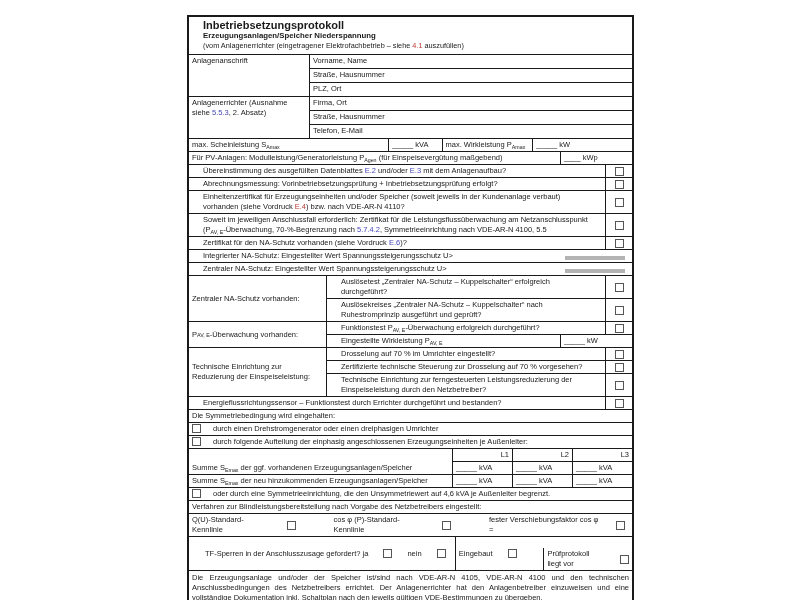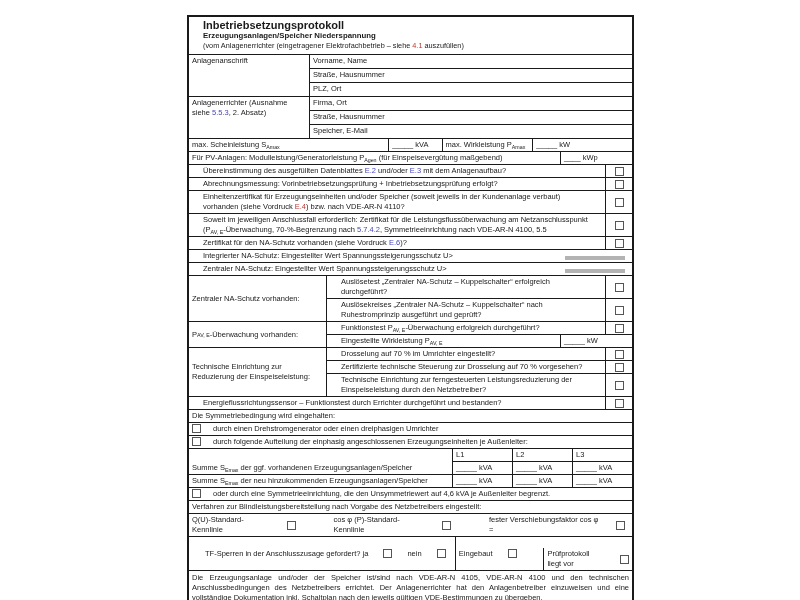--- a/index.html
+++ b/index.html
@@ -32,21 +32,21 @@
   .grow{display:flex;align-items:stretch;}
   .glabel{flex:0 0 138px;border-right:1px solid var(--border,#1a1a1a);padding:1px 3px;display:flex;align-items:center;box-sizing:border-box;}
   .gcells{flex:1;display:flex;flex-direction:column;}
   .gcell{display:flex;flex:1;align-items:stretch;}
   .gcell + .gcell{border-top:1px solid var(--border,#1a1a1a);}
   .unitcol{flex:0 0 72px;border-left:1px solid var(--border,#1a1a1a);padding:1px 3px;box-sizing:border-box;}
   .cbtextrow{display:flex;align-items:flex-start;padding:1px 3px;gap:12px;}
   .trow{display:flex;align-items:stretch;}
   .tlabel{flex:1;padding:1px 3px;}
   .tcell{flex:0 0 60px;border-left:1px solid var(--border,#1a1a1a);padding:1px 3px;box-sizing:border-box;}
-  .th{text-align:left;font-weight:normal;border-bottom:1px solid var(--border,#1a1a1a);}
+  .th{text-align:right;font-weight:normal;border-bottom:1px solid var(--border,#1a1a1a);}
   .fullline{border-top:1px solid var(--border,#1a1a1a);}
   .inlineopts{display:flex;align-items:center;padding:1px 3px;gap:15px;}
   .gap{width:8px;}
   .pushright{margin-left:auto;margin-right:4px;}
   .decl{padding:2px 3px;text-align:justify;}
   .sigrow{display:flex;min-height:42px;align-items:stretch;}
   .sigcell{display:flex;flex-direction:column;justify-content:flex-end;padding:1px 3px;box-sizing:border-box;}
   .sig1{flex:0 0 41%;}
   .sig2{flex:0 0 33%;border-left:1px solid var(--border,#1a1a1a);}
   .sig3{flex:1;border-left:1px solid var(--border,#1a1a1a);}
@@ -69,21 +69,21 @@
       <div class="field">Straße, Hausnummer</div>
       <div class="field">PLZ, Ort</div>
     </div>
   </div>
 
   <div class="blockrow bb">
     <div class="blklbl"><span>Anlagenerrichter (Ausnahme siehe </span><a class="lb">5.5.3</a><span>, 2. Absatz)</span></div>
     <div class="fields">
       <div class="field">Firma, Ort</div>
       <div class="field">Straße, Hausnummer</div>
-      <div class="field">Speicher, E-Mail</div>
+      <div class="field">Telefon, E-Mail</div>
     </div>
   </div>
 
   <div class="flexrow bb">
     <div class="cell" style="flex:0 0 45%;"><span>max. Scheinleistung S</span><sub>Amax</sub></div>
     <div class="cell vline" style="flex:0 0 12%;"><span>_____</span> <span>kVA</span></div>
     <div class="cell vline" style="flex:0 0 20.5%;"><span>max. Wirkleistung P</span><sub>Amax</sub></div>
     <div class="cell vline" style="flex:1;"><span>_____</span> <span>kW</span></div>
   </div>
 

